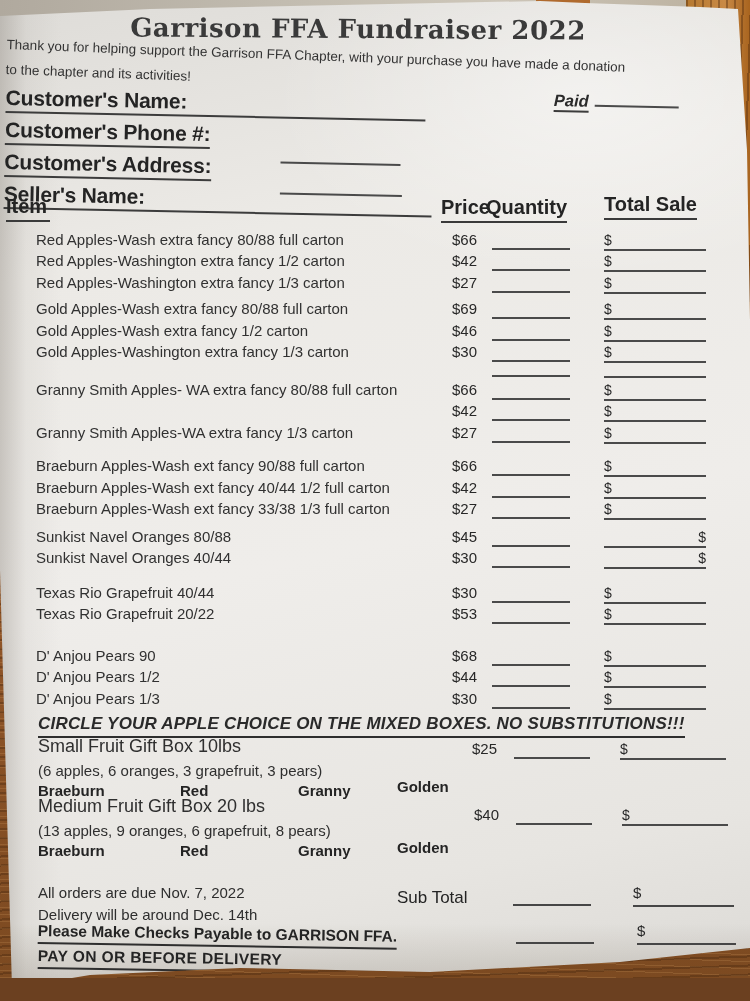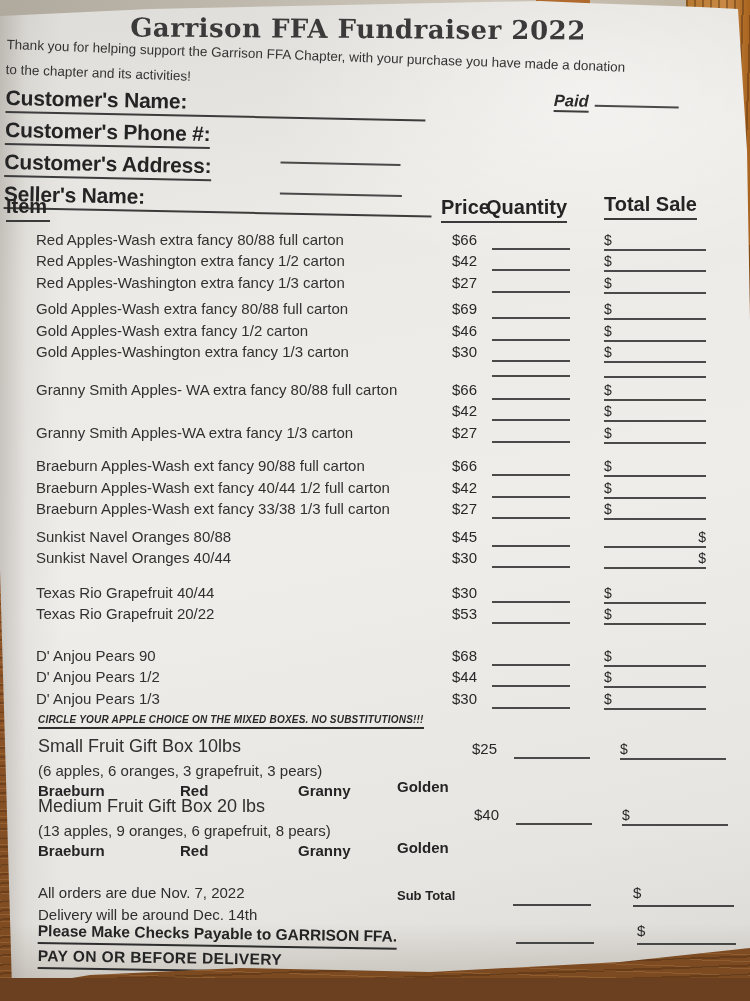--- a/index.html
+++ b/index.html
@@ -63,35 +63,35 @@
   .iprice{position:absolute;left:452px;bottom:2px;font-size:15px;color:#282828;}
   .iqty{position:absolute;left:492px;bottom:0;width:78px;height:10px;border-bottom:2px solid #4a4a4a;}
   .itot{position:absolute;left:604px;bottom:-1px;width:102px;height:17px;
     border-bottom:2px solid #4a4a4a;font-size:14px;color:#282828;}
   .g-gold{margin-top:5px;} .g-granny{margin-top:1px;} .g-braeburn{margin-top:12px;}
   .g-sunkist{margin-top:6px;text-align:right;} .g-texas{margin-top:13px;} .g-pears{margin-top:20px;}
   .irow.extra{margin-top:2px;height:13px;}
 
   
   .mrow{position:absolute;left:0;width:750px;height:21px;}
-  .mix-heading{position:absolute;left:38px;top:714px;font-size:10px;font-weight:bold;
+  .mix-heading{position:absolute;left:38px;top:714px;font-size:17px;font-weight:bold;
     font-style:italic;color:#2a2a2a;border-bottom:2.5px solid #2e2e2e;padding-bottom:2px;
     letter-spacing:.2px;white-space:nowrap;}
   .mlabel{position:absolute;left:38px;bottom:2px;font-size:18px;color:#2f2f2f;white-space:nowrap;}
   .mcontents{position:absolute;left:38px;bottom:2px;font-size:15px;color:#2f2f2f;white-space:nowrap;}
   .mprice{position:absolute;left:472px;bottom:2px;font-size:15px;color:#282828;}
   .mqty{position:absolute;left:514px;bottom:0;width:76px;height:10px;border-bottom:2px solid #4a4a4a;}
   .mtot{position:absolute;left:620px;bottom:-1px;width:106px;height:17px;
     border-bottom:2px solid #4a4a4a;font-size:14px;color:#282828;}
   .choice{position:absolute;bottom:2px;font-weight:bold;font-size:15px;color:#242424;white-space:nowrap;}
   .c0{left:38px;} .c1{left:180px;} .c2{left:298px;} .c3{left:397px;}
 
   
   .fnote{position:absolute;left:38px;font-size:15px;color:#2e2e2e;white-space:nowrap;}
-  .subtotal{position:absolute;left:397px;top:888px;font-size:13px;font-weight:bold;color:#242424;}
+  .subtotal{position:absolute;left:397px;top:888px;font-size:17px;font-weight:normal;color:#242424;}
   .fline{position:absolute;border-bottom:2px solid #464646;height:16px;}
   .fcell{position:absolute;border-bottom:2px solid #464646;height:21px;font-size:15px;color:#282828;}
   .checks{position:absolute;left:38px;top:922px;font-size:15.5px;font-weight:bold;color:#242424;
     border-bottom:2px solid #2e2e2e;padding-bottom:2px;transform:rotate(.9deg);
     transform-origin:0 0;white-space:nowrap;}
   .pay{position:absolute;left:38px;top:947px;font-size:15.5px;font-weight:bold;color:#242424;
     border-bottom:2px solid #2e2e2e;padding-bottom:2px;letter-spacing:.4px;
     transform:rotate(.9deg);transform-origin:0 0;white-space:nowrap;}
 </style>
 </head>

